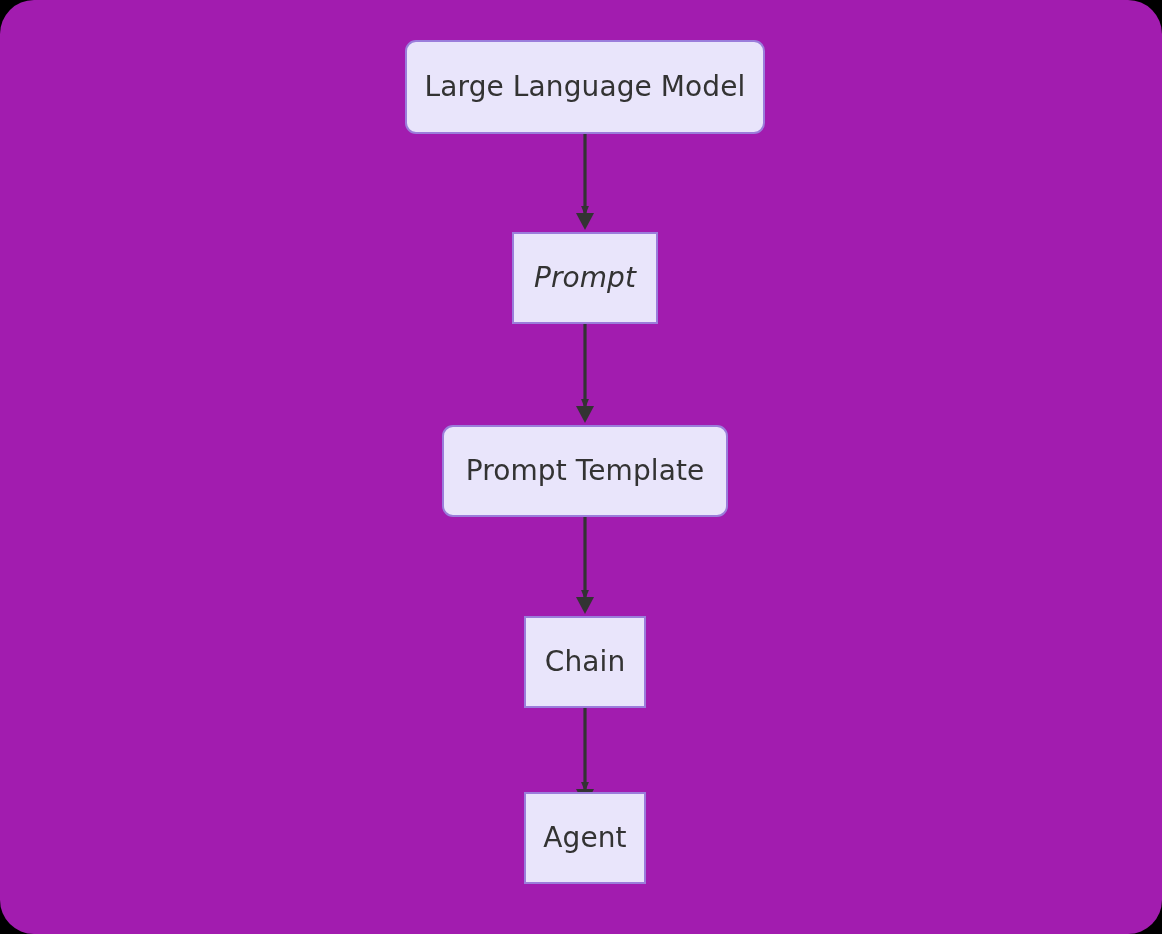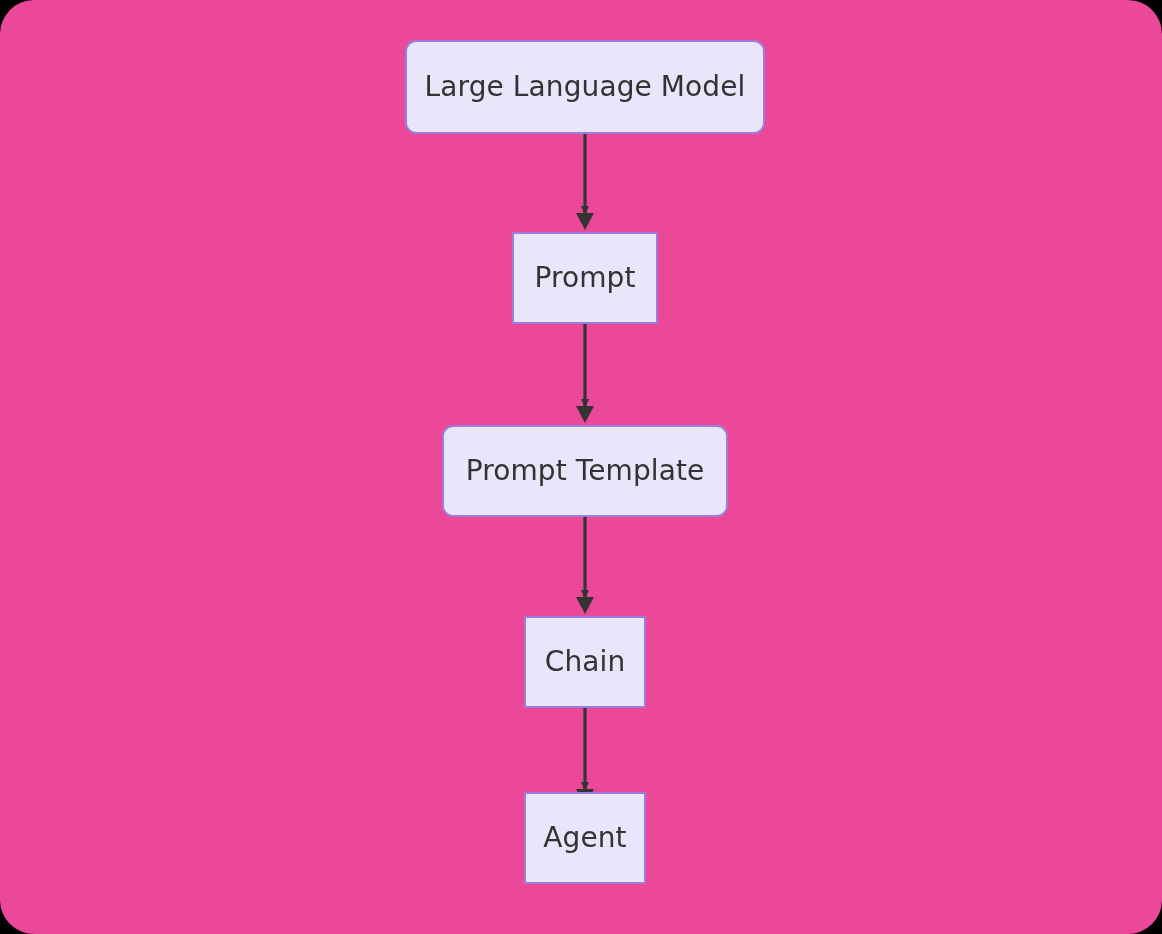--- a/index.html
+++ b/index.html
@@ -10,21 +10,21 @@
   body {
     width: 1162px;
     height: 934px;
     overflow: hidden;
     font-family: "DejaVu Sans", "Liberation Sans", sans-serif;
   }
   #canvas {
     position: relative;
     width: 1162px;
     height: 934px;
-    background: #ec4899;
+    background: #a21caf;
     border-radius: 34px;
     overflow: hidden;
   }
   #flow-svg {
     position: absolute;
     left: 0;
     top: 0;
     width: 1162px;
     height: 934px;
   }
@@ -39,21 +39,21 @@
     color: #333333;
     font-size: 28px;
     line-height: 1;
     letter-spacing: 0.1px;
     white-space: nowrap;
   }
   .node.rounded { border-radius: 11px; }
   .node.square  { border-radius: 0; }
 
   .node-llm      { left: 405px; top: 40px;  width: 360px; height: 94px; }
-  .node-prompt   { left: 512px; top: 232px; width: 146px; height: 92px; }
+  .node-prompt   { left: 512px; top: 232px; width: 146px; height: 92px; font-style: italic; }
   .node-template { left: 442px; top: 425px; width: 286px; height: 92px; }
   .node-chain    { left: 524px; top: 616px; width: 122px; height: 92px; }
   .node-agent    { left: 524px; top: 792px; width: 122px; height: 92px; }
 </style>
 </head>
 <body>
 
 <div id="canvas">
 
   <svg id="flow-svg" viewBox="0 0 1162 934" xmlns="http://www.w3.org/2000/svg">

